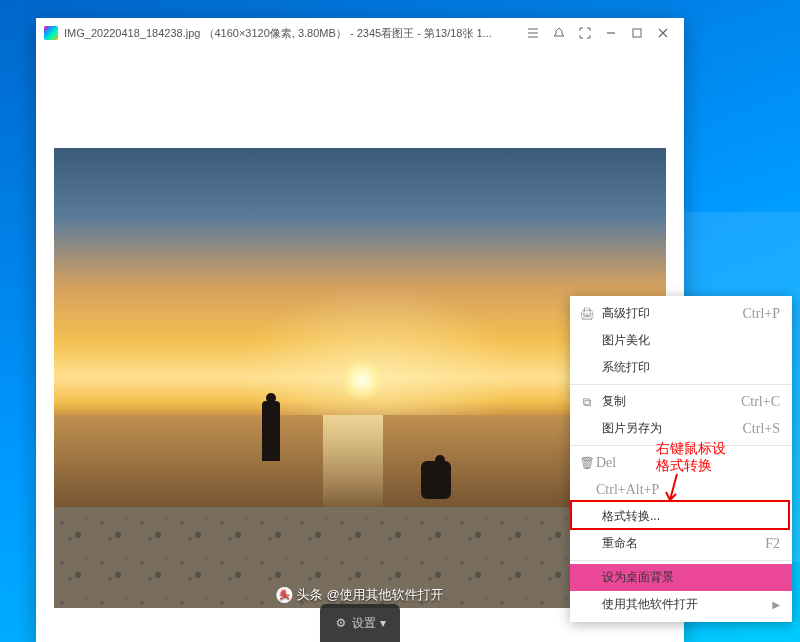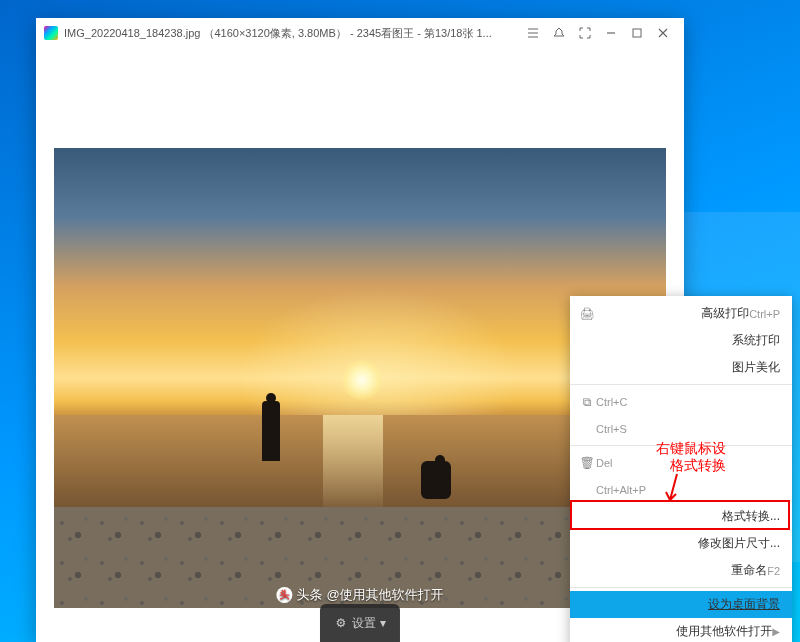--- a/index.html
+++ b/index.html
@@ -22,29 +22,29 @@
     .shore { position:absolute; left:0; right:0; bottom:0; height:22%; background:#7a7060; filter: contrast(1.1); }
     .shore::before { content:''; position:absolute; inset:0; background-image: radial-gradient(circle at 20% 40%,#555 2px,transparent 2px),radial-gradient(circle at 60% 70%,#444 3px,transparent 3px),radial-gradient(circle at 80% 30%,#666 2px,transparent 2px),radial-gradient(circle at 40% 80%,#555 2px,transparent 2px); background-size:40px 40px; opacity:0.6; }
     .person1 { position:absolute; left:34%; top:55%; width:18px; height:60px; background:#1a1410; border-radius:4px 4px 0 0; }
     .person1::before{content:'';position:absolute;top:-8px;left:4px;width:10px;height:10px;background:#1a1410;border-radius:50%;}
     .person2 { position:absolute; left:60%; top:68%; width:30px; height:38px; background:#1a1410; border-radius:6px; }
     .person2::before{content:'';position:absolute;top:-6px;left:14px;width:10px;height:10px;background:#1a1410;border-radius:50%;}
     .watermark { position:absolute; bottom:4px; left:50%; transform:translateX(-50%); color:#fff; font-size:13px; text-shadow:0 1px 2px rgba(0,0,0,0.8); display:flex; align-items:center; gap:4px; z-index:50; }
     .wm-icon { width:16px;height:16px;background:#fff;color:#e33;border-radius:50%;display:flex;align-items:center;justify-content:center;font-size:10px;font-weight:bold;}
     .context-menu { position:absolute; top:296px; left:570px; width:222px; background:#fff; box-shadow:0 2px 12px rgba(0,0,0,0.3); font-size:12px; color:#333; z-index:100; padding:4px 0; }
     .menu-item { height:27px; display:flex; align-items:center; padding:0 12px 0 8px; cursor:pointer; }
-    .menu-item.highlighted { background:#0ea5e9; position:relative;text-decoration:underline; }
+    .menu-item.highlighted { background:#ec4899; position:relative; }
     .menu-item .mi-icon { width:18px; display:flex; justify-content:center; color:#888; font-size:12px; }
-    .menu-item .mi-label { flex:1; padding-left:6px;text-align:right; }
-    .menu-item .mi-shortcut { color:#999; font-size:11px; }
+    .menu-item .mi-label { flex:1; padding-left:6px; }
+    .menu-item .mi-shortcut { color:#999; font-size:14px;font-family:Liberation Serif, serif; }
     .menu-item .mi-arrow { color:#999; font-size:10px; }
     .menu-sep { height:1px; background:#e5e5e5; margin:3px 0; }
     .redbox { position:absolute; border:2px solid #e00; pointer-events:none; }
     .redbox.big { top:500px; left:570px; width:220px; height:30px; z-index:101; }
-    .annotation { position:absolute; top:440px; left:656px; color:#f00; font-size:14px; font-weight:500; line-height:1.2; z-index:102; text-align:right; }
+    .annotation { position:absolute; top:440px; left:656px; color:#f00; font-size:14px; font-weight:500; line-height:1.2; z-index:102; text-align:left; }
     .arrow-svg { position:absolute; top:472px; left:662px; z-index:101; pointer-events:none; }
     .toolbar { position:absolute; bottom:0; left:50%; transform:translateX(-50%); height:38px; background:rgba(40,40,40,0.9); border-radius:6px 6px 0 0; display:flex; align-items:center; padding:0 14px; gap:16px; color:#ccc; font-size:12px; z-index:40; }
     .toolbar .tb-item { display:flex; align-items:center; gap:4px; cursor:pointer; }
     .toolbar .tb-icon { width:14px;height:14px;display:flex;align-items:center;justify-content:center; }
   </style>
 </head>
 <body>
 
 <div class="desktop-bg"></div>
 
@@ -116,51 +116,49 @@
 </div>
 
 <div class="context-menu" id="ctx">
     <div class="menu-item">
       <span class="mi-icon">🖨</span>
       <span class="mi-label">高级打印</span>
       <span class="mi-shortcut">Ctrl+P</span>
     </div>
     <div class="menu-item">
       <span class="mi-icon"></span>
-      <span class="mi-label">系统打印</span>
+      <span class="mi-label">图片美化</span>
     </div>
     <div class="menu-item">
       <span class="mi-icon"></span>
-      <span class="mi-label">图片美化</span>
+      <span class="mi-label">系统打印</span>
     </div>
     <div class="menu-sep"></div>
     <div class="menu-item">
       <span class="mi-icon">⧉</span>
+      <span class="mi-label">复制</span>
       <span class="mi-shortcut">Ctrl+C</span>
     </div>
     <div class="menu-item">
       <span class="mi-icon"></span>
+      <span class="mi-label">图片另存为</span>
       <span class="mi-shortcut">Ctrl+S</span>
     </div>
     <div class="menu-sep"></div>
     <div class="menu-item">
       <span class="mi-icon">🗑</span>
       <span class="mi-shortcut">Del</span>
     </div>
     <div class="menu-item">
       <span class="mi-icon"></span>
       <span class="mi-shortcut">Ctrl+Alt+P</span>
     </div>
     <div class="menu-item">
       <span class="mi-icon"></span>
       <span class="mi-label">格式转换...</span>
-    </div>
-    <div class="menu-item">
-      <span class="mi-icon"></span>
-      <span class="mi-label">修改图片尺寸...</span>
     </div>
     <div class="menu-item">
       <span class="mi-icon"></span>
       <span class="mi-label">重命名</span>
       <span class="mi-shortcut">F2</span>
     </div>
     <div class="menu-sep"></div>
     <div class="menu-item highlighted">
       <span class="mi-icon"></span>
       <span class="mi-label">设为桌面背景</span>

